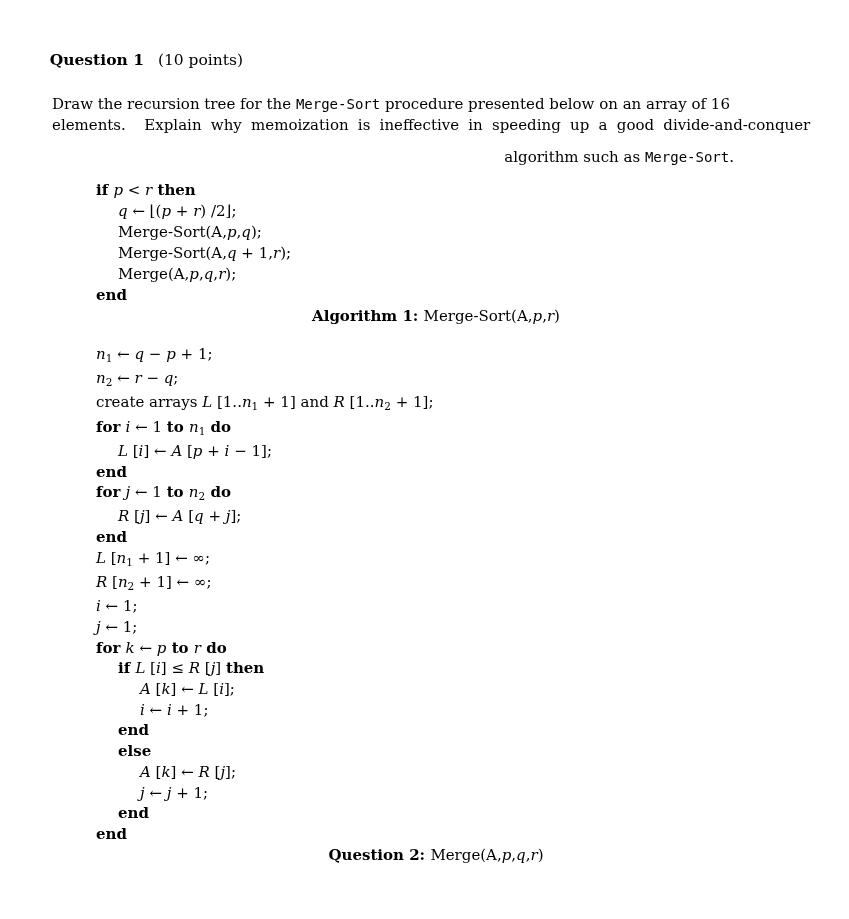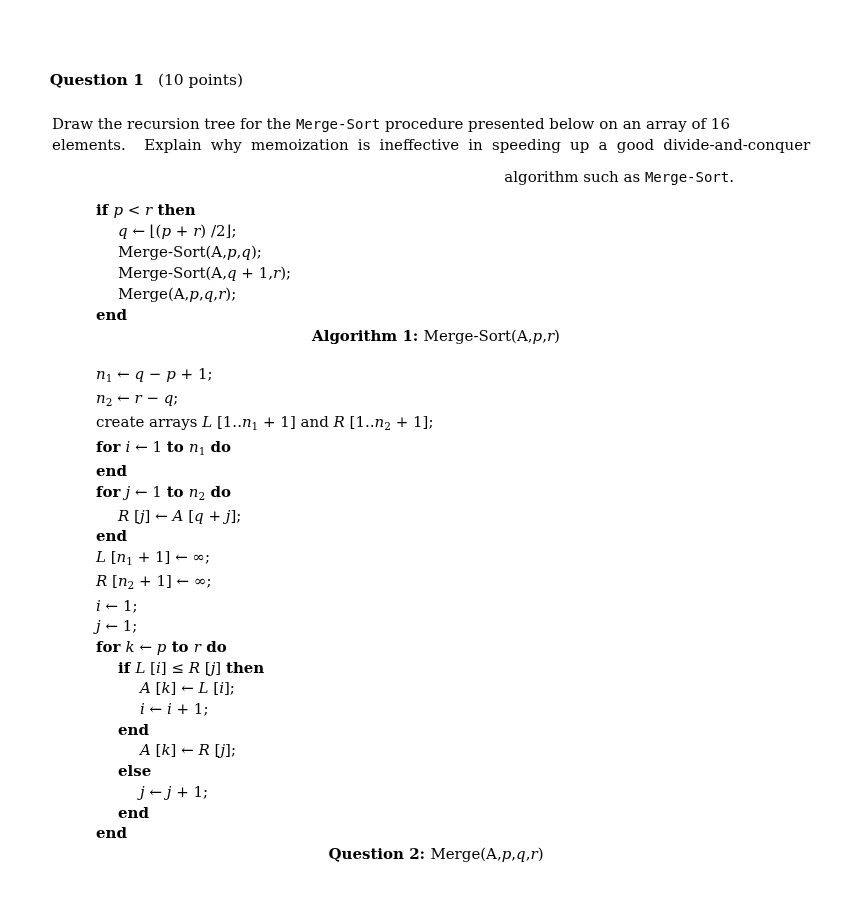--- a/index.html
+++ b/index.html
@@ -13,21 +13,21 @@
     height: 919px;
     overflow: hidden;
     font-family: "DejaVu Serif", serif;
     font-size: 15px;
   }
   .page {
     position: relative;
     width: 734px;
     height: 919px;
     box-sizing: border-box;
-    padding-top: 47px;
+    padding-top: 27px;
   }
   .heading {
     margin-left: 30px;
     font-size: 15.5px;
     line-height: 22px;
     white-space: pre;
   }
   .points { margin-left: 14px; }
   .intro {
     margin-left: 52px;
@@ -136,20 +136,21 @@
           <span class="code-text"><span class="s-it">n</span><span class="s-sub">2</span><span class="s-rm"> ← </span><span class="s-it">r</span><span class="s-rm"> − </span><span class="s-it">q</span><span class="s-rm">;</span></span>
         </div>
         <div class="code-line">
           <span class="code-text"><span class="s-rm">create arrays </span><span class="s-it">L</span><span class="s-rm"> [1..</span><span class="s-it">n</span><span class="s-sub">1</span><span class="s-rm"> + 1] and </span><span class="s-it">R</span><span class="s-rm"> [1..</span><span class="s-it">n</span><span class="s-sub">2</span><span class="s-rm"> + 1];</span></span>
         </div>
         <div class="code-line">
           <span class="code-text"><span class="s-bf">for </span><span class="s-it">i</span><span class="s-rm"> ← 1 </span><span class="s-bf">to </span><span class="s-it">n</span><span class="s-sub">1</span><span class="s-bf"> do</span></span>
         </div>
         <div class="code-line">
           <span class="rule"></span>
+          <span class="code-text"><span class="s-it">L</span><span class="s-rm"> [</span><span class="s-it">i</span><span class="s-rm">] ← </span><span class="s-it">A</span><span class="s-rm"> [</span><span class="s-it">p</span><span class="s-rm"> + </span><span class="s-it">i</span><span class="s-rm"> − 1];</span></span>
         </div>
         <div class="code-line">
           <span class="code-text"><span class="s-bf">end</span></span>
         </div>
         <div class="code-line">
           <span class="code-text"><span class="s-bf">for </span><span class="s-it">j</span><span class="s-rm"> ← 1 </span><span class="s-bf">to </span><span class="s-it">n</span><span class="s-sub">2</span><span class="s-bf"> do</span></span>
         </div>
         <div class="code-line">
           <span class="rule"></span>
           <span class="code-text"><span class="s-it">R</span><span class="s-rm"> [</span><span class="s-it">j</span><span class="s-rm">] ← </span><span class="s-it">A</span><span class="s-rm"> [</span><span class="s-it">q</span><span class="s-rm"> + </span><span class="s-it">j</span><span class="s-rm">];</span></span>
@@ -185,26 +186,26 @@
           <span class="rule"></span>
           <span class="rule"></span>
           <span class="code-text"><span class="s-it">i</span><span class="s-rm"> ← </span><span class="s-it">i</span><span class="s-rm"> + 1;</span></span>
         </div>
         <div class="code-line">
           <span class="rule"></span>
           <span class="code-text"><span class="s-bf">end</span></span>
         </div>
         <div class="code-line">
           <span class="rule"></span>
+          <span class="code-text"><span class="s-bf">else</span></span>
+        </div>
+        <div class="code-line">
+          <span class="rule"></span>
           <span class="rule"></span>
           <span class="code-text"><span class="s-it">A</span><span class="s-rm"> [</span><span class="s-it">k</span><span class="s-rm">] ← </span><span class="s-it">R</span><span class="s-rm"> [</span><span class="s-it">j</span><span class="s-rm">];</span></span>
-        </div>
-        <div class="code-line">
-          <span class="rule"></span>
-          <span class="code-text"><span class="s-bf">else</span></span>
         </div>
         <div class="code-line">
           <span class="rule"></span>
           <span class="rule"></span>
           <span class="code-text"><span class="s-it">j</span><span class="s-rm"> ← </span><span class="s-it">j</span><span class="s-rm"> + 1;</span></span>
         </div>
         <div class="code-line">
           <span class="rule"></span>
           <span class="code-text"><span class="s-bf">end</span></span>
         </div>

